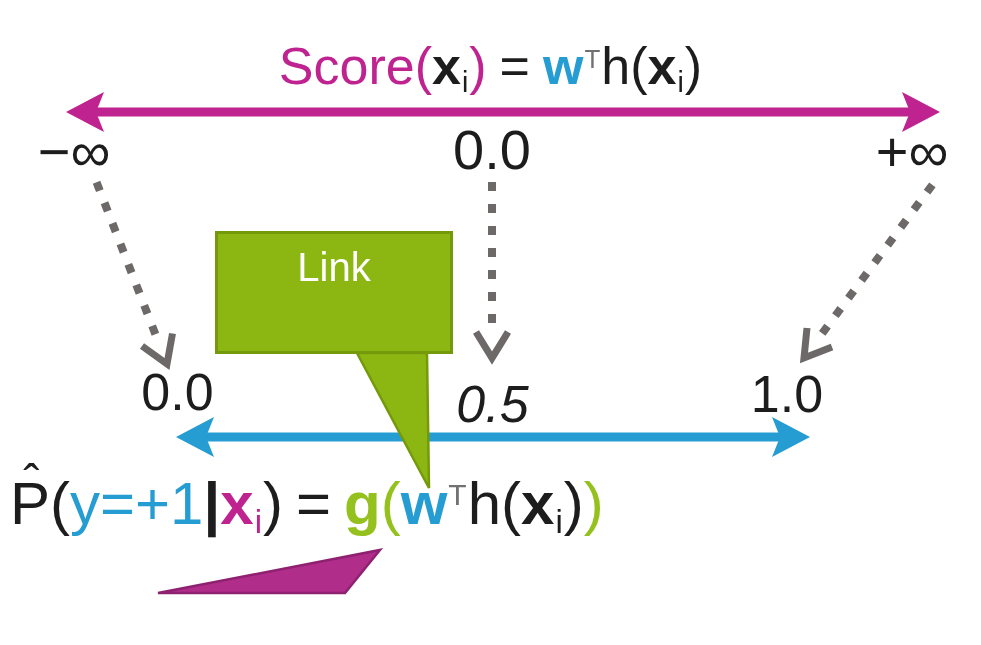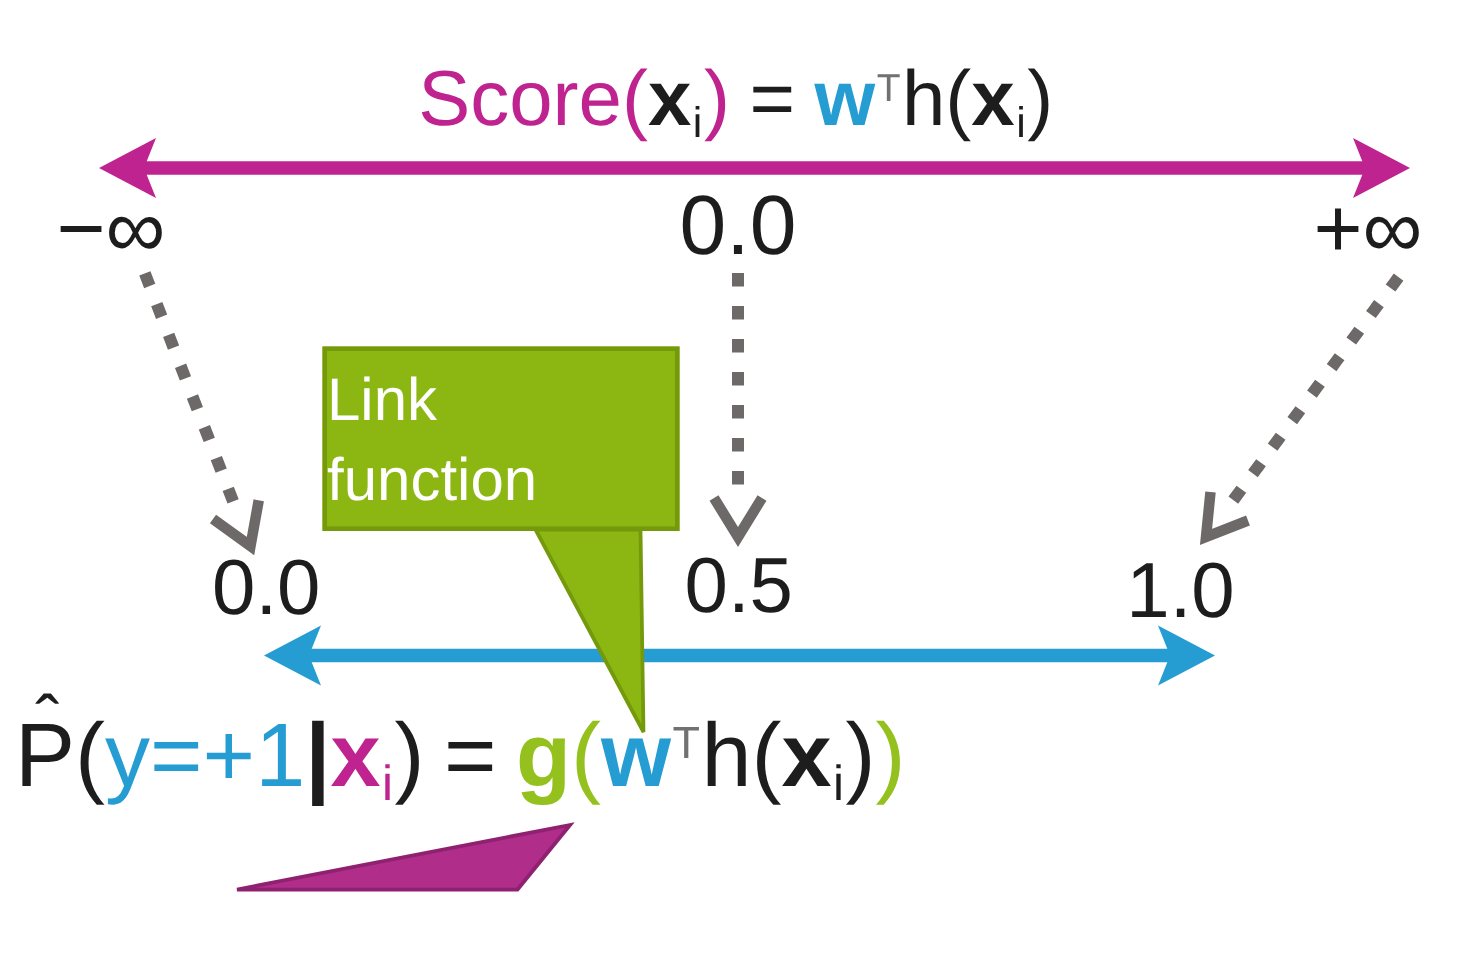--- a/index.html
+++ b/index.html
@@ -27,21 +27,21 @@
   .phat .hat{position:absolute;left:54%;transform:translateX(-50%);top:-0.33em;font-size:0.8em;}
 
   
   .axlabel{font-size:56px;line-height:1;text-align:center;color:var(--dark);}
   .axlabel-sm{font-size:52px;line-height:1;text-align:center;color:var(--dark);}
 
   
   .callout-green{
     left:215px;top:195px;width:238px;height:123px;box-sizing:border-box;
     background:var(--green);border:3px solid var(--green_dark);
-    color:var(--white);font-size:40px;line-height:53px;
+    color:var(--white);font-size:40px;line-height:53px;text-align:center;
     padding-top:7px;
   }
   .callout-mag{
     left:30px;top:556px;width:758px;height:83px;box-sizing:border-box;
     background:var(--magenta_box);border:3px solid var(--magenta_dark);
     color:var(--white);font-size:50px;line-height:76px;text-align:center;
   }
 </style>
 </head>
 <body>
@@ -83,25 +83,24 @@
   <div class="abs formula f-top">
     <span class="c-mag">Score</span><span class="c-mag">(</span><span class="c-dark bold">x</span><span class="c-dark sub">i</span><span class="c-mag">)</span><span class="c-dark eq">=</span><span class="c-blue bold">w</span><span class="c-gray sup">T</span><span class="c-dark">h</span><span class="c-dark">(</span><span class="c-dark bold">x</span><span class="c-dark sub">i</span><span class="c-dark">)</span>
   </div>
 
   <div class="abs axlabel" style="left:18px;top:88px;width:112px;">−∞</div>
   <div class="abs axlabel" style="left:437px;top:86px;width:110px;">0.0</div>
   <div class="abs axlabel" style="left:850px;top:88px;width:124px;">+∞</div>
 
   <div class="abs callout-green">
     <div>Link</div>
-    <div>function</div>
   </div>
 
   <div class="abs axlabel-sm" style="left:125px;top:330px;width:105px;">0.0</div>
-  <div class="abs axlabel-sm" style="left:440px;top:329px;width:105px;">0.5</div>
+  <div class="abs axlabel-sm" style="left:440px;top:342px;width:105px;font-style:italic;">0.5</div>
   <div class="abs axlabel-sm" style="left:734px;top:332px;width:106px;">1.0</div>
 
   <div class="abs formula f-bottom">
     <span class="phat c-dark"><span>P</span><span class="hat">ˆ</span></span><span class="c-dark">(</span><span class="c-blue">y=+1</span><span class="c-dark bold">|</span><span class="c-mag bold">x</span><span class="c-mag sub">i</span><span class="c-dark">)</span><span class="c-dark eq">=</span><span class="c-green bold">g</span><span class="c-green">(</span><span class="c-blue bold">w</span><span class="c-gray sup">T</span><span class="c-dark">h</span><span class="c-dark">(</span><span class="c-dark bold">x</span><span class="c-dark sub">i</span><span class="c-dark">)</span><span class="c-green">)</span>
   </div>
 
 
 </div>
 
 </body></html>

